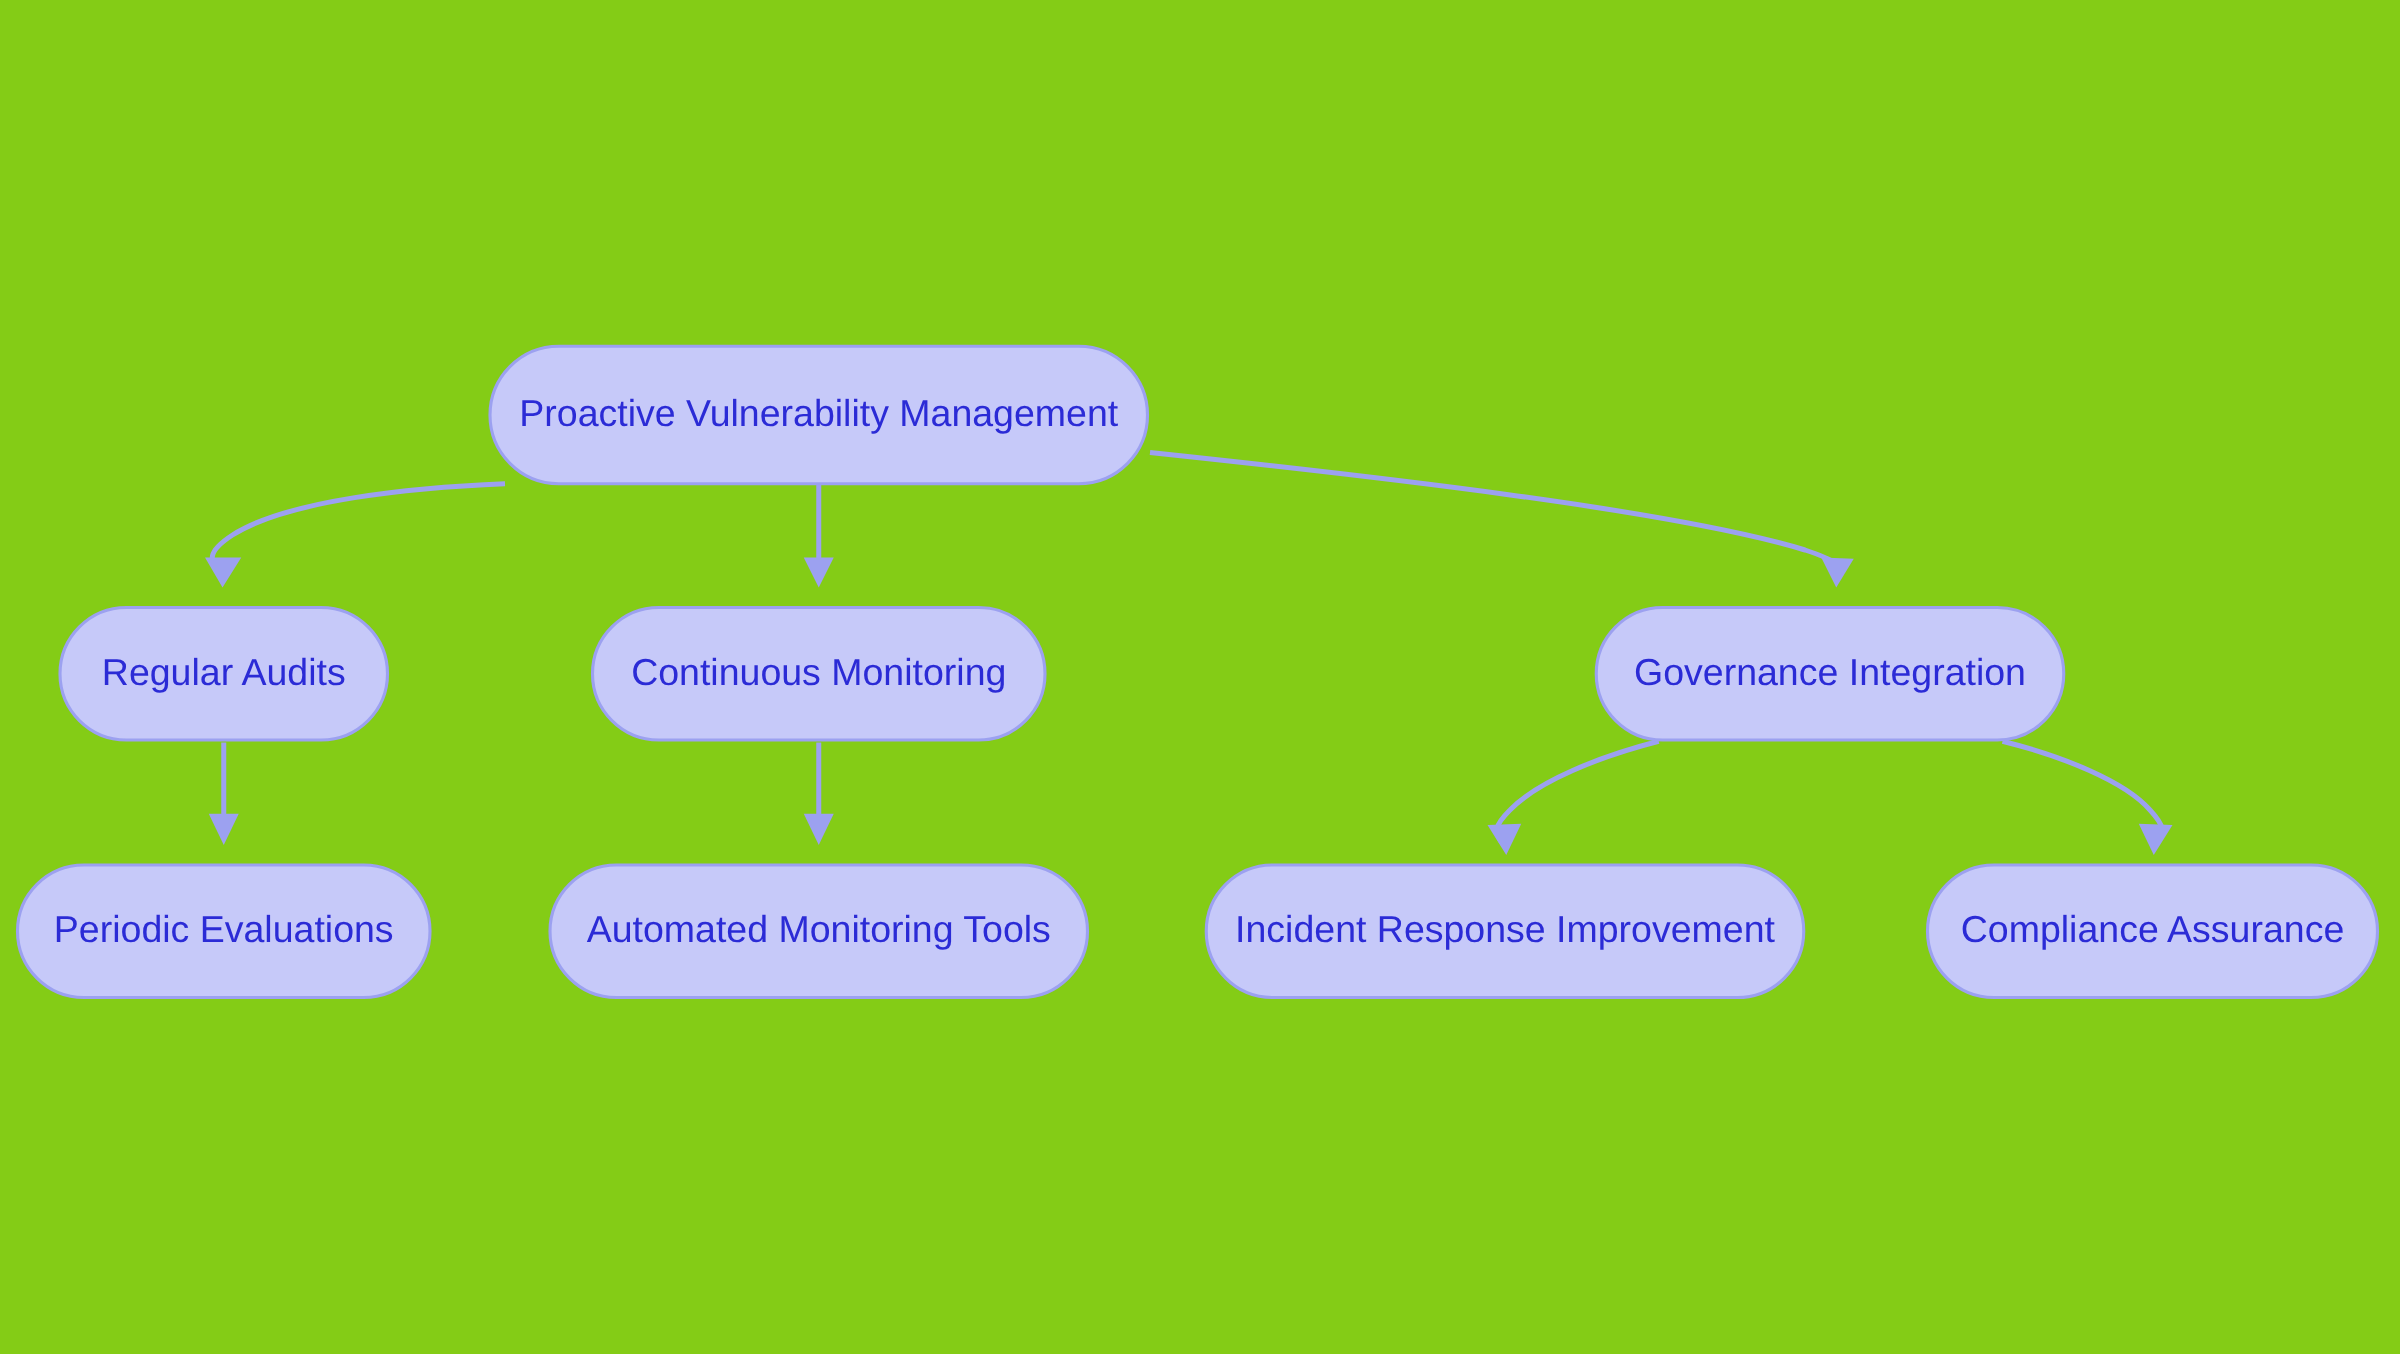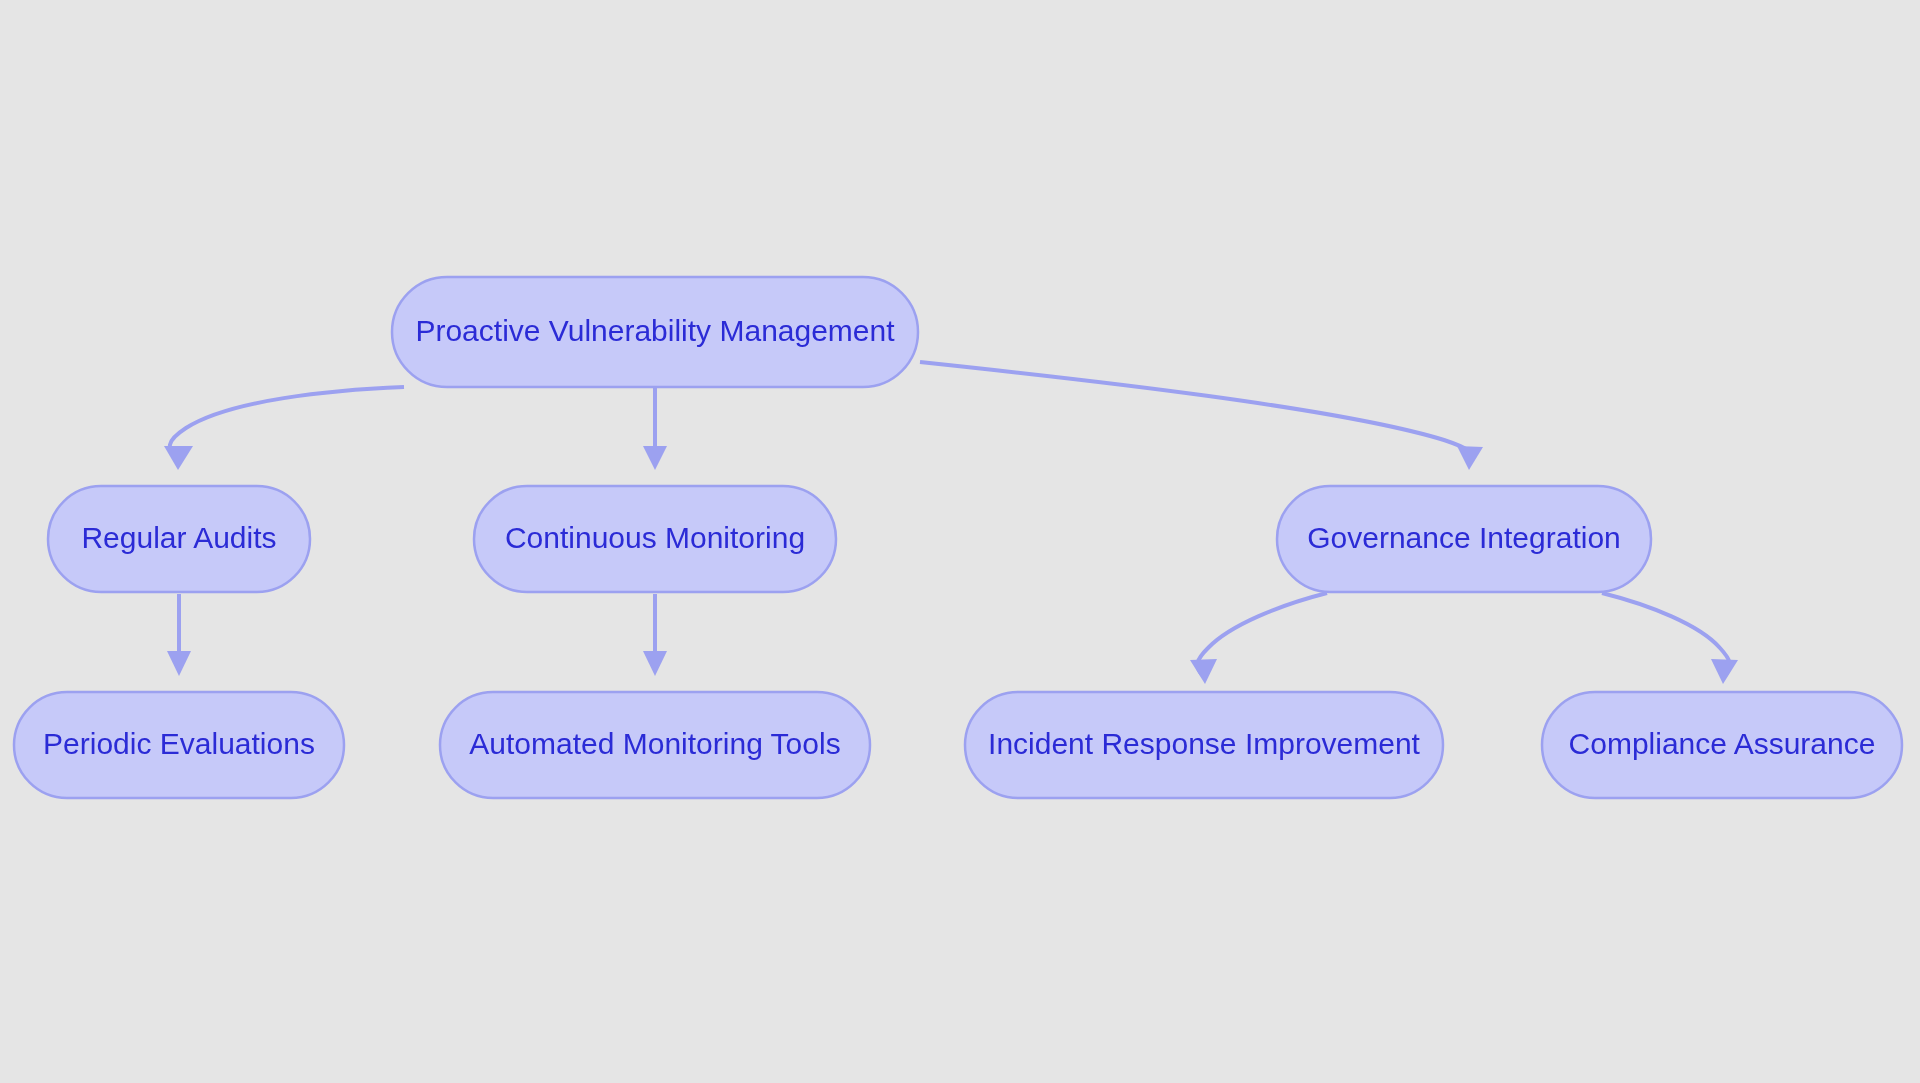--- a/index.html
+++ b/index.html
@@ -11,21 +11,21 @@
   body {
     width: 1920px;
     height: 1083px;
     overflow: hidden;
     font-family: "Liberation Sans", "DejaVu Sans", sans-serif;
   }
   #flowchart-canvas {
     position: relative;
     width: 1920px;
     height: 1083px;
-    background: #e5e5e5;
+    background: #84cc16;
   }
   svg.diagram {
     position: absolute;
     top: 0;
     left: 0;
     width: 1920px;
     height: 1083px;
     display: block;
   }
   .edge-path {

